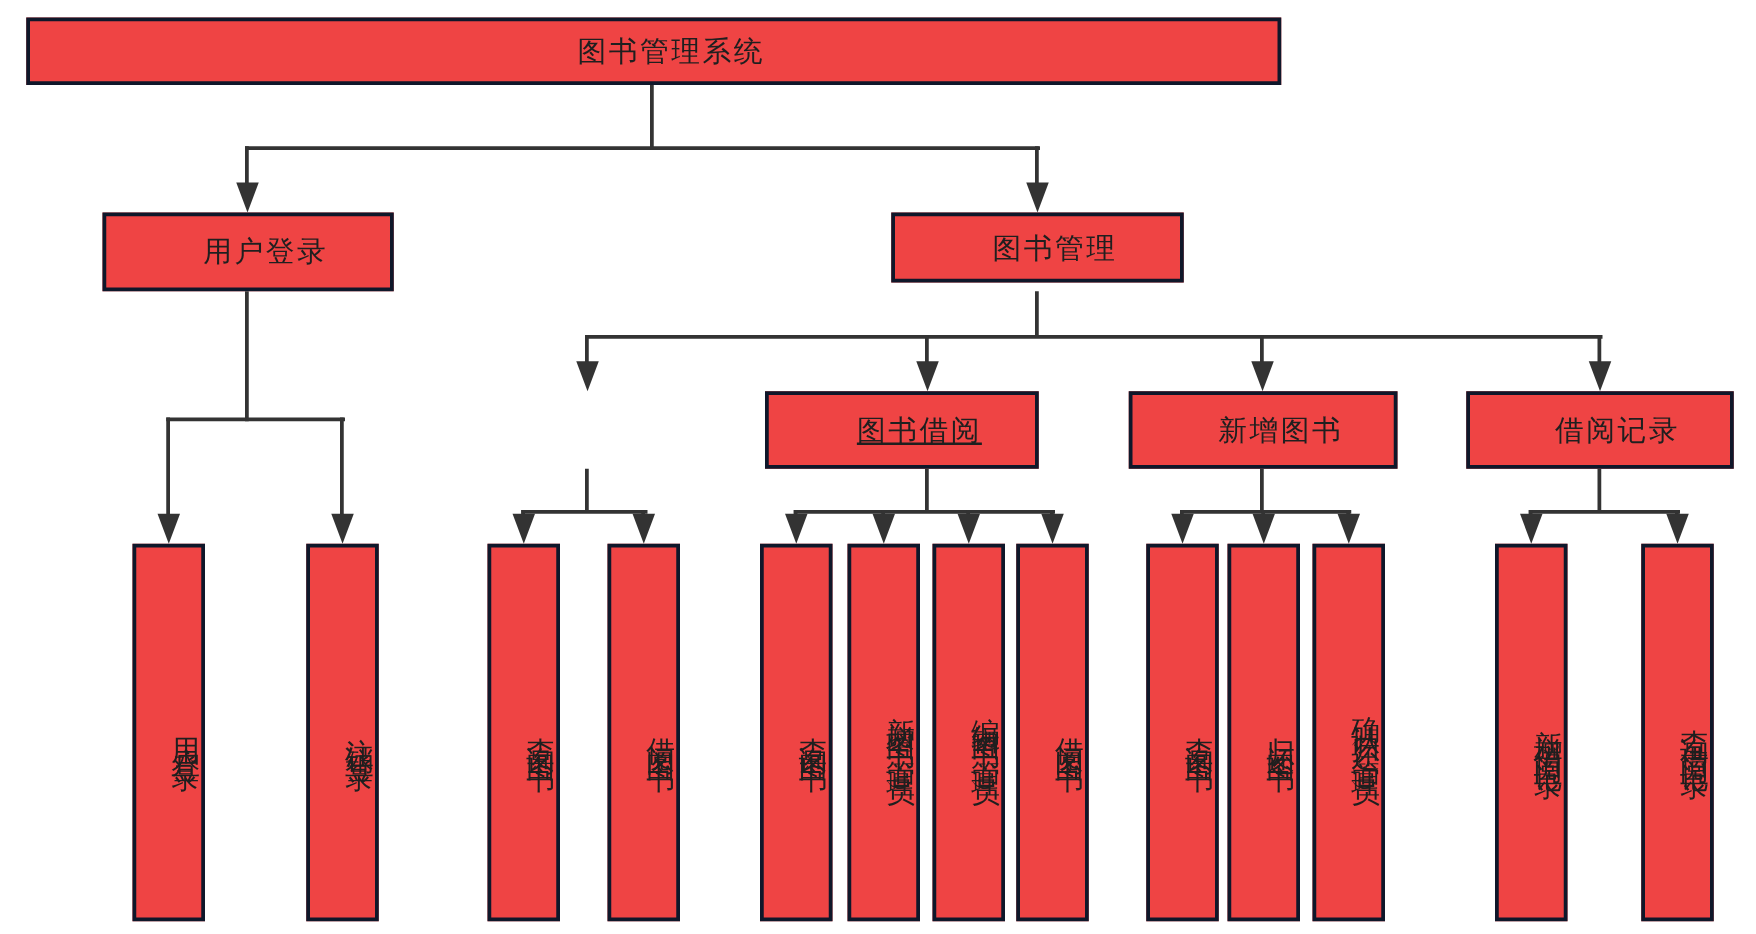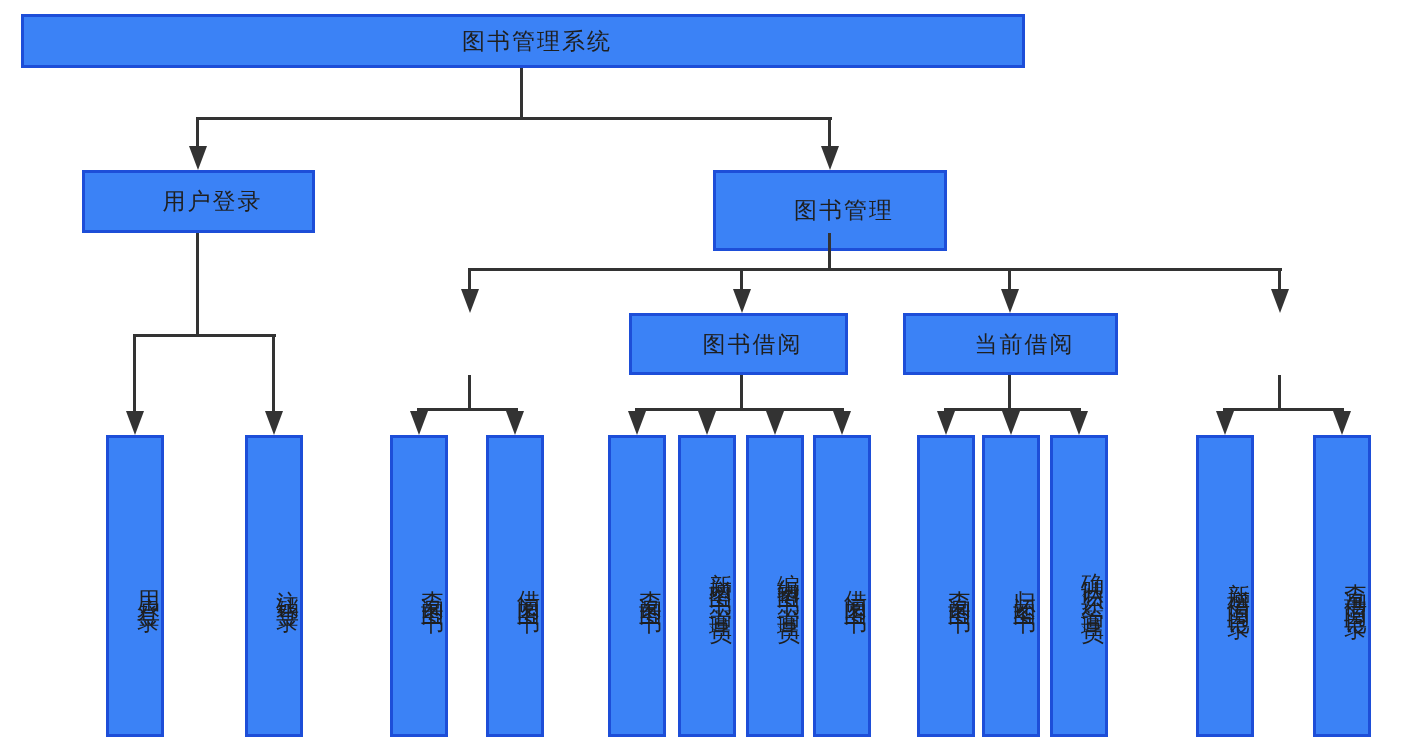--- a/index.html
+++ b/index.html
@@ -1,43 +1,43 @@
 <!DOCTYPE html>
 <html><head>
 <meta charset="utf-8">
 <style>
   html,body { margin:0; padding:0; background:#ffffff; }
   #stage {
     position:relative; width:1405px; height:747px; background:#ffffff;
     font-family:"Liberation Sans","DejaVu Sans",sans-serif; overflow:hidden;
   }
   .box {
-    position:absolute; background:#3b82f6; border:3px solid #1d4ed8;
+    position:absolute; background:#ef4444; border:3px solid #0f172a;
     box-sizing:border-box; display:flex; align-items:center; justify-content:center;
     color:#1f1f1f; font-size:23px; letter-spacing:2px; text-align:center;padding-left:28px;
   }
   .vbox {
     writing-mode:vertical-rl; text-orientation:mixed;
     letter-spacing:7px; font-size:23px; line-height:52px;
     top:435px; width:58px; height:302px;
   }
   .hl { position:absolute; height:3px; background:#333333; }
   .vl { position:absolute; width:3px; background:#333333; }
   .arr {
     position:absolute; width:0; height:0;
     border-left:9px solid transparent; border-right:9px solid transparent;
     border-top:24px solid #333333;
   }
   
   .b-root   { left:21px;   top:14px;  width:1004px; height:54px; }
   .b-login  { left:82px;   top:170px; width:233px;  height:63px; }
-  .b-mgmt   { left:713px;  top:170px; width:234px;  height:81px; }
+  .b-mgmt   { left:713px;  top:170px; width:234px;  height:56px; }
   .b-l3     { top:313px; height:62px; }
   .b-newrec { left:363px;  width:215px; }
-  .b-borrow { left:629px;  width:219px; }
+  .b-borrow { left:612px;  width:219px;text-decoration:underline; }
   .b-cur    { left:903px;  width:215px; }
   .b-rec    { left:1173px; width:214px; }
   
   .lf0{left:106px}.lf1{left:245px}.lf2{left:390px}.lf3{left:486px}
   .lf4{left:608px}.lf5{left:678px}.lf6{left:746px}.lf7{left:813px}
   .lf8{left:917px}.lf9{left:982px}.lf10{left:1050px}
   .lf11{left:1196px}.lf12{left:1313px}
   
   .c1-t { left:520px; top:68px;  height:50px; }
   .c1-h { left:196px; top:117px; width:636px; }
@@ -95,21 +95,24 @@
     <span>用户登录</span>
   </div>
   <div class="box b-mgmt">
     <span>图书管理</span>
   </div>
 
   <div class="box b-l3 b-borrow">
     <span>图书借阅</span>
   </div>
   <div class="box b-l3 b-cur">
-    <span>当前借阅</span>
+    <span>新增图书</span>
+  </div>
+  <div class="box b-l3 b-rec">
+    <span>借阅记录</span>
   </div>
 
   <div class="box vbox lf0">
       <span>用户登录</span>
     </div>
   <div class="box vbox lf1">
       <span>注销登录</span>
     </div>
   <div class="box vbox lf2">
       <span>查询图书</span>

